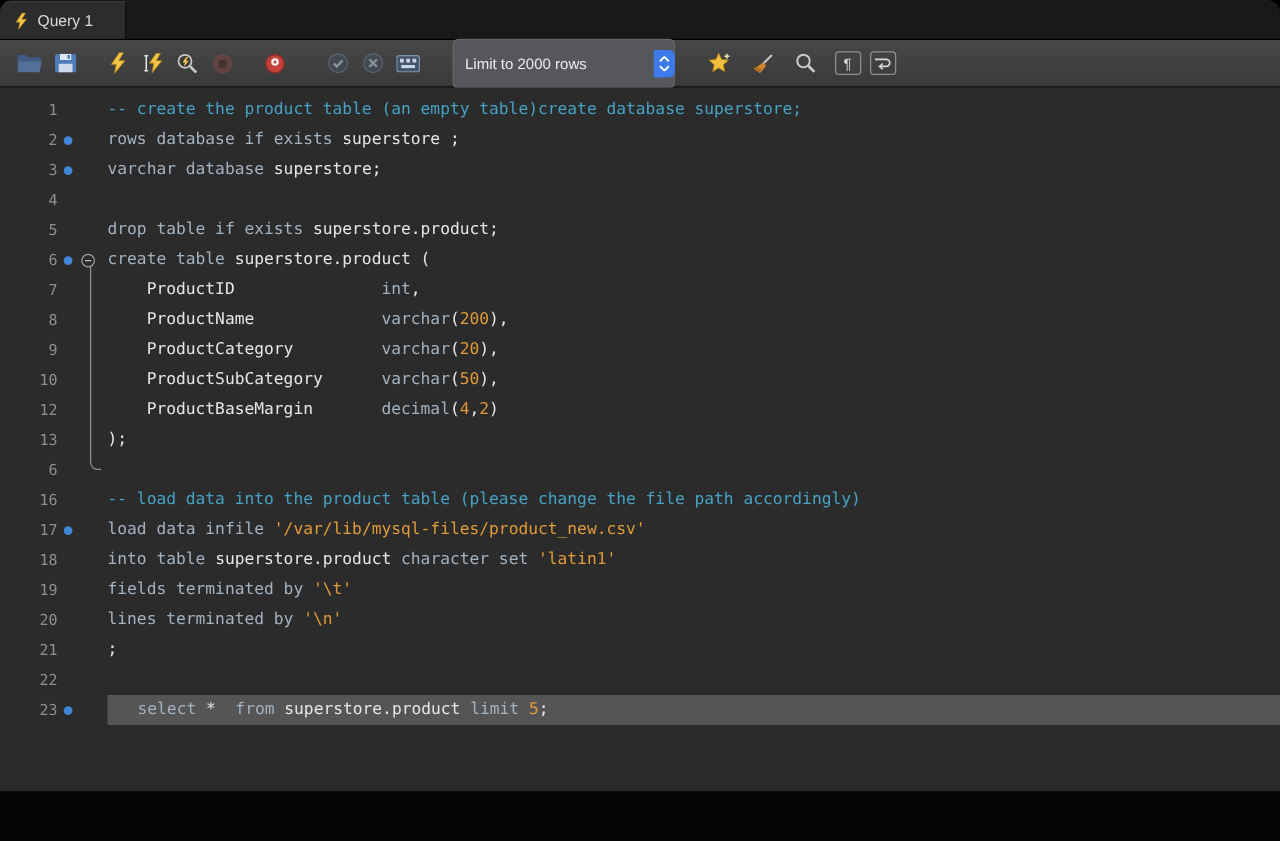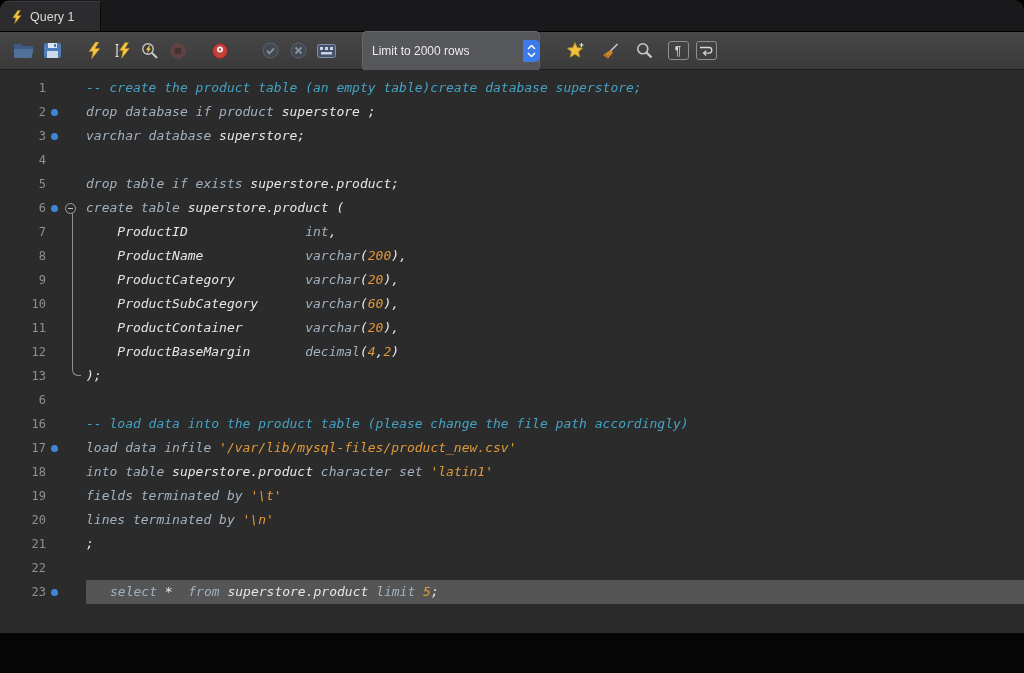--- a/index.html
+++ b/index.html
@@ -75,21 +75,21 @@
     background:var(--marker,#3f87d4); display:block;
   }
   .foldcol{ width:20px; display:flex; align-items:center; justify-content:flex-start; padding-left:2px; }
   .fold-dot{
     width:11px; height:11px; border:1px solid #a0a0a0; border-radius:50%;
     position:relative; display:block;
   }
   .fold-dot::after{
     content:''; position:absolute; left:2px; right:2px; top:4px; height:1px; background:#c0c0c0;
   }
-  .code{ flex:1; height:24px;font-style:italic; }
+  .code{ flex:1; height:24px; }
   .code-row.hl .code{ background:var(--line-highlight,#555555);padding-left:24px; }
 
   .tk-cm{ color:var(--comment,#45a2c4); }
   .tk-kw{ color:var(--keyword,#a3b2c0); }
   .tk-pl{ color:var(--plain,#e6e6e6); }
   .tk-num{ color:var(--number,#e09a38); }
   .tk-str{ color:var(--string,#e09a38); }
 
   .fold-bracket{
     position:absolute; left:72px; width:9px;
@@ -240,30 +240,29 @@
           <path d="M1 2.5h9a2.8 2.8 0 0 1 0 5.6H5" fill="none" stroke="#d8d8d8" stroke-width="1.3"></path>
           <polyline points="7.2,5.8 4.6,8.1 7.2,10.4" fill="none" stroke="#d8d8d8" stroke-width="1.3"></polyline>
         </svg>
       </span>
     </span>
   </div>
 
   <div class="editor">
     <div>
         <div class="code-row"><span class="gutter"><span class="lnum">1</span><span class="marker"></span><span class="foldcol"></span></span><span class="code"><span class="tk-cm">-- create the product table (an empty table)create database superstore;</span></span></div>
-        <div class="code-row"><span class="gutter"><span class="lnum">2</span><span class="marker on"></span><span class="foldcol"></span></span><span class="code"><span class="tk-kw">drop database if product</span><span class="tk-pl"> superstore ;</span></span></div>
+        <div class="code-row"><span class="gutter"><span class="lnum">2</span><span class="marker on"></span><span class="foldcol"></span></span><span class="code"><span class="tk-kw">rows database if exists</span><span class="tk-pl"> superstore ;</span></span></div>
         <div class="code-row"><span class="gutter"><span class="lnum">3</span><span class="marker on"></span><span class="foldcol"></span></span><span class="code"><span class="tk-kw">varchar database</span><span class="tk-pl"> superstore;</span></span></div>
         <div class="code-row"><span class="gutter"><span class="lnum">4</span><span class="marker"></span><span class="foldcol"></span></span><span class="code"></span></div>
         <div class="code-row"><span class="gutter"><span class="lnum">5</span><span class="marker"></span><span class="foldcol"></span></span><span class="code"><span class="tk-kw">drop table if exists</span><span class="tk-pl"> superstore.product;</span></span></div>
         <div class="code-row"><span class="gutter"><span class="lnum">6</span><span class="marker on"></span><span class="foldcol"><span class="fold-dot"></span></span></span><span class="code"><span class="tk-kw">create table</span><span class="tk-pl"> superstore.product (</span></span></div>
         <div class="code-row"><span class="gutter"><span class="lnum">7</span><span class="marker"></span><span class="foldcol"></span></span><span class="code"><span class="tk-pl">    ProductID               </span><span class="tk-kw">int</span><span class="tk-pl">,</span></span></div>
         <div class="code-row"><span class="gutter"><span class="lnum">8</span><span class="marker"></span><span class="foldcol"></span></span><span class="code"><span class="tk-pl">    ProductName             </span><span class="tk-kw">varchar</span><span class="tk-pl">(</span><span class="tk-num">200</span><span class="tk-pl">),</span></span></div>
         <div class="code-row"><span class="gutter"><span class="lnum">9</span><span class="marker"></span><span class="foldcol"></span></span><span class="code"><span class="tk-pl">    ProductCategory         </span><span class="tk-kw">varchar</span><span class="tk-pl">(</span><span class="tk-num">20</span><span class="tk-pl">),</span></span></div>
-        <div class="code-row"><span class="gutter"><span class="lnum">10</span><span class="marker"></span><span class="foldcol"></span></span><span class="code"><span class="tk-pl">    ProductSubCategory      </span><span class="tk-kw">varchar</span><span class="tk-pl">(</span><span class="tk-num">60</span><span class="tk-pl">),</span></span></div>
-        <div class="code-row"><span class="gutter"><span class="lnum">11</span><span class="marker"></span><span class="foldcol"></span></span><span class="code"><span class="tk-pl">    ProductContainer        </span><span class="tk-kw">varchar</span><span class="tk-pl">(</span><span class="tk-num">20</span><span class="tk-pl">),</span></span></div>
+        <div class="code-row"><span class="gutter"><span class="lnum">10</span><span class="marker"></span><span class="foldcol"></span></span><span class="code"><span class="tk-pl">    ProductSubCategory      </span><span class="tk-kw">varchar</span><span class="tk-pl">(</span><span class="tk-num">50</span><span class="tk-pl">),</span></span></div>
         <div class="code-row"><span class="gutter"><span class="lnum">12</span><span class="marker"></span><span class="foldcol"></span></span><span class="code"><span class="tk-pl">    ProductBaseMargin       </span><span class="tk-kw">decimal</span><span class="tk-pl">(</span><span class="tk-num">4</span><span class="tk-pl">,</span><span class="tk-num">2</span><span class="tk-pl">)</span></span></div>
         <div class="code-row"><span class="gutter"><span class="lnum">13</span><span class="marker"></span><span class="foldcol"></span></span><span class="code"><span class="tk-pl">);</span></span></div>
         <div class="code-row"><span class="gutter"><span class="lnum">6</span><span class="marker"></span><span class="foldcol"></span></span><span class="code"></span></div>
         <div class="code-row"><span class="gutter"><span class="lnum">16</span><span class="marker"></span><span class="foldcol"></span></span><span class="code"><span class="tk-cm">-- load data into the product table (please change the file path accordingly)</span></span></div>
         <div class="code-row"><span class="gutter"><span class="lnum">17</span><span class="marker on"></span><span class="foldcol"></span></span><span class="code"><span class="tk-kw">load data infile</span><span class="tk-pl"> </span><span class="tk-str">'/var/lib/mysql-files/product_new.csv'</span></span></div>
         <div class="code-row"><span class="gutter"><span class="lnum">18</span><span class="marker"></span><span class="foldcol"></span></span><span class="code"><span class="tk-kw">into table</span><span class="tk-pl"> superstore.product </span><span class="tk-kw">character set</span><span class="tk-pl"> </span><span class="tk-str">'latin1'</span></span></div>
         <div class="code-row"><span class="gutter"><span class="lnum">19</span><span class="marker"></span><span class="foldcol"></span></span><span class="code"><span class="tk-kw">fields terminated by</span><span class="tk-pl"> </span><span class="tk-str">'\t'</span></span></div>
         <div class="code-row"><span class="gutter"><span class="lnum">20</span><span class="marker"></span><span class="foldcol"></span></span><span class="code"><span class="tk-kw">lines terminated by</span><span class="tk-pl"> </span><span class="tk-str">'\n'</span></span></div>
         <div class="code-row"><span class="gutter"><span class="lnum">21</span><span class="marker"></span><span class="foldcol"></span></span><span class="code"><span class="tk-pl">;</span></span></div>
         <div class="code-row"><span class="gutter"><span class="lnum">22</span><span class="marker"></span><span class="foldcol"></span></span><span class="code"></span></div>

